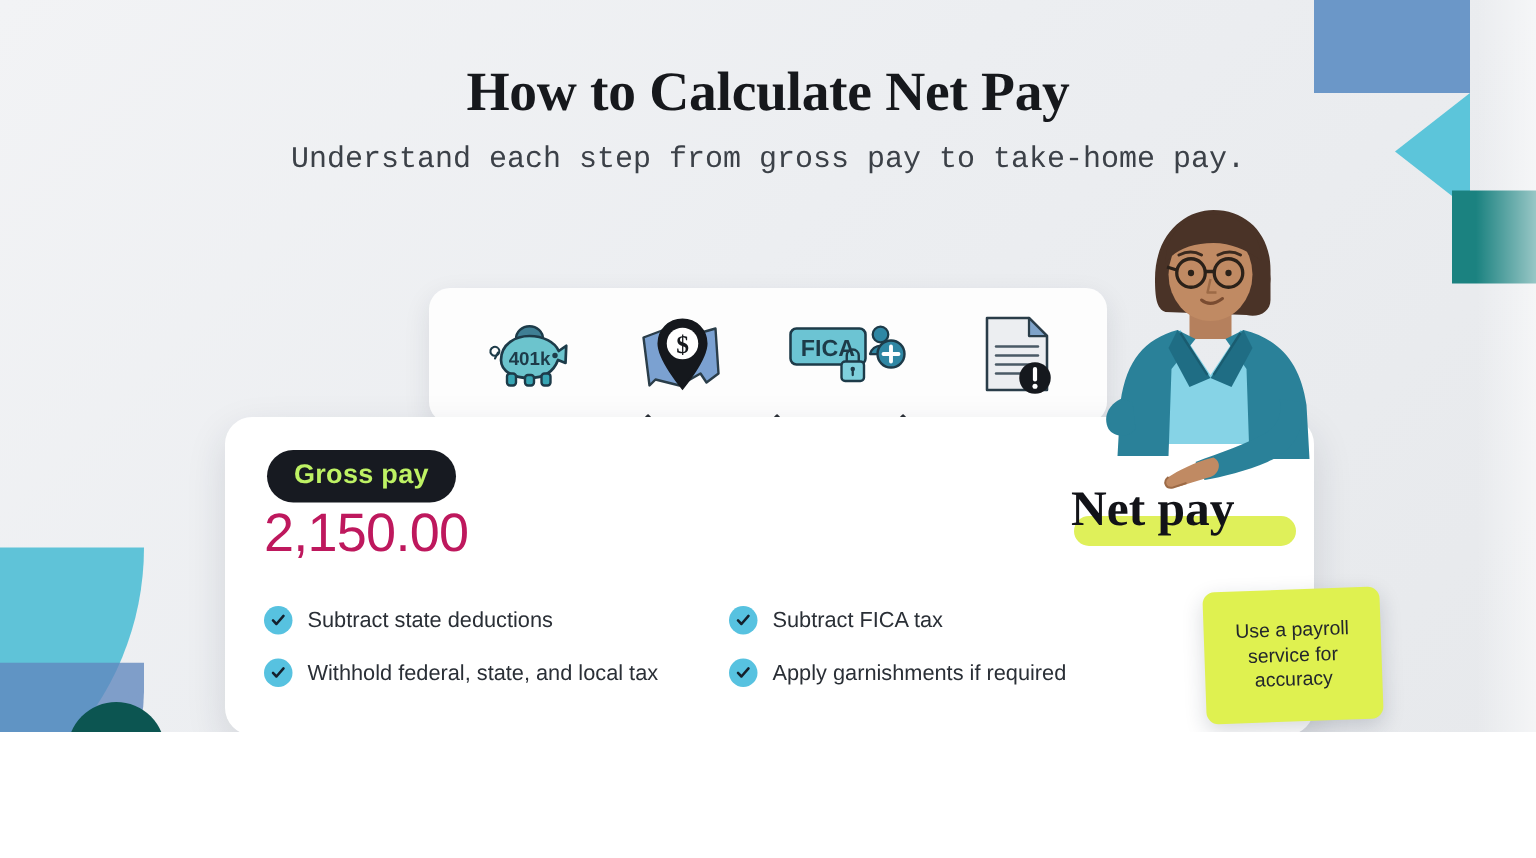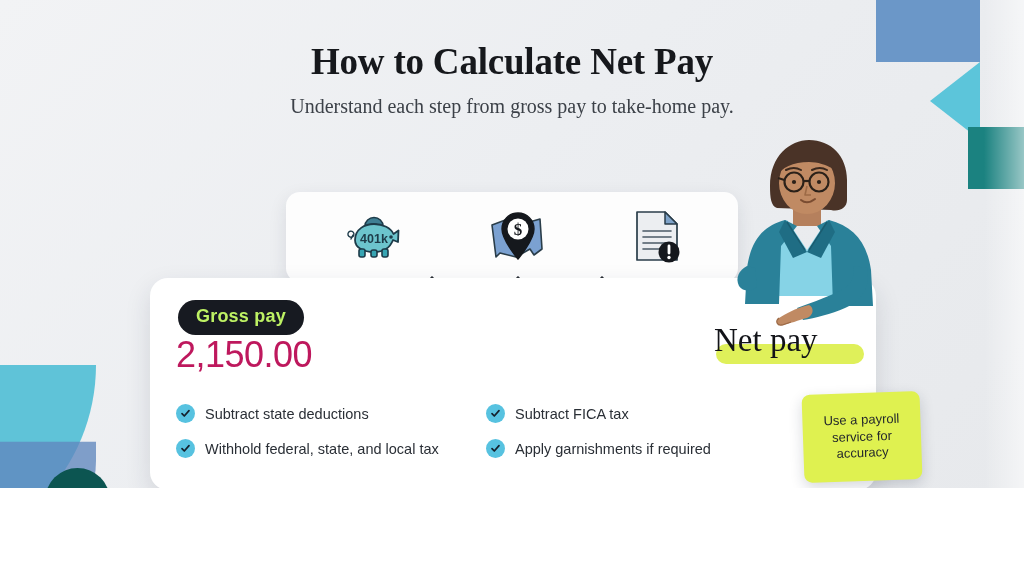--- a/index.html
+++ b/index.html
@@ -74,21 +74,21 @@
   
   #header { position: absolute; top: 40px; left: 0; width: 1024px; text-align: center; }
   #page-title {
     font-family: "Liberation Serif", serif;
     font-weight: bold;
     font-size: 37px;
     color: #16181c;
     letter-spacing: -0.2px;
   }
   #page-subtitle {
-    font-family: Liberation Serif, serif;
+    font-family: Liberation Mono, monospace;
     font-size: 20px;
     color: #3c4148;
     margin-top: 12px;
   }
 
   
   #icon-card {
     position: absolute;
     top: 192px; left: 286px;
     width: 452px; height: 90px;
@@ -131,21 +131,21 @@
   }
   #net-pay-highlight {
     position: absolute; left: 2px; top: 22px;
     width: 148px; height: 20px;
     background: #dff05a;
     border-radius: 10px;
   }
   #net-pay-label {
     position: relative;
     font-family: "Liberation Serif", serif;
-    font-weight: normal; font-size: 33px;
+    font-weight: bold; font-size: 33px;
     color: #121318;
   }
 
   
   #checklist {
     position: absolute; top: 126px; left: 26px;
     width: 600px;
     display: grid;
     grid-template-columns: 310px 280px;
     grid-row-gap: 16px;
@@ -227,20 +227,34 @@
 
     <div class="icon-slot">
       <svg width="62" height="60" viewBox="0 0 62 60">
         <path d="M6 18 L22 12 L40 16 L54 12 L56 42 L48 48 L44 42 L30 50 L14 46 L10 50 Z" fill="#7ba1d1" stroke="#2a3d49" stroke-width="1.6" stroke-linejoin="round"></path>
         <path d="M32 6 C23 6 16 13 16 22 C16 33 32 52 32 52 C32 52 48 33 48 22 C48 13 41 6 32 6 Z" fill="#15181d" stroke="#15181d" stroke-width="1.4"></path>
         <circle cx="32" cy="22" r="10.5" fill="#ffffff"></circle>
         <text x="32" y="28" text-anchor="middle" font-family="Liberation Serif, serif" font-size="17" font-weight="bold" fill="#15181d">$</text>
       </svg>
     </div>
 
+    <div class="icon-slot">
+      <svg width="86" height="56" viewBox="0 0 86 56">
+        <rect x="2" y="10" width="50" height="24" rx="4" fill="#6cc4d3" stroke="#1d3b49" stroke-width="1.7"></rect>
+        <text x="27" y="28" text-anchor="middle" font-family="Liberation Sans, sans-serif" font-size="15.5" font-weight="bold" fill="#1d3b49">FICA</text>
+        <rect x="36" y="32" width="15" height="13" rx="2.4" fill="#7fd0dd" stroke="#1d3b49" stroke-width="1.6"></rect>
+        <path d="M39.5 32 L39.5 28 a4 4 0 0 1 8 0 L47.5 32" fill="none" stroke="#1d3b49" stroke-width="1.6"></path>
+        <circle cx="43.5" cy="37" r="1.5" fill="#1d3b49"></circle>
+        <line x1="43.5" y1="38" x2="43.5" y2="41" stroke="#1d3b49" stroke-width="1.5" stroke-linecap="round"></line>
+        <circle cx="62" cy="14" r="5.2" fill="#2f87a4" stroke="#1d3b49" stroke-width="1.5"></circle>
+        <path d="M55 27 a7.5 7.5 0 0 1 14.5 0 Z" fill="#2f87a4" stroke="#1d3b49" stroke-width="1.5" stroke-linejoin="round"></path>
+        <circle cx="69" cy="27" r="9" fill="#2f87a4" stroke="#1d3b49" stroke-width="1.6"></circle>
+        <path d="M69 22 L69 32 M64 27 L74 27" stroke="#ffffff" stroke-width="2.6" stroke-linecap="round"></path>
+      </svg>
+    </div>
 
     <div class="icon-slot">
       <svg width="52" height="60" viewBox="0 0 52 60">
         <path d="M6 5 L34 5 L46 17 L46 53 L6 53 Z" fill="#eceef1" stroke="#2a3d49" stroke-width="1.7" stroke-linejoin="round"></path>
         <path d="M34 5 L34 17 L46 17 Z" fill="#7fa3c9" stroke="#2a3d49" stroke-width="1.5" stroke-linejoin="round"></path>
         <g stroke="#4a5a66" stroke-width="1.6" stroke-linecap="round">
           <line x1="12" y1="24" x2="40" y2="24"></line>
           <line x1="12" y1="30" x2="40" y2="30"></line>
           <line x1="12" y1="36" x2="40" y2="36"></line>
           <line x1="12" y1="42" x2="30" y2="42"></line>

